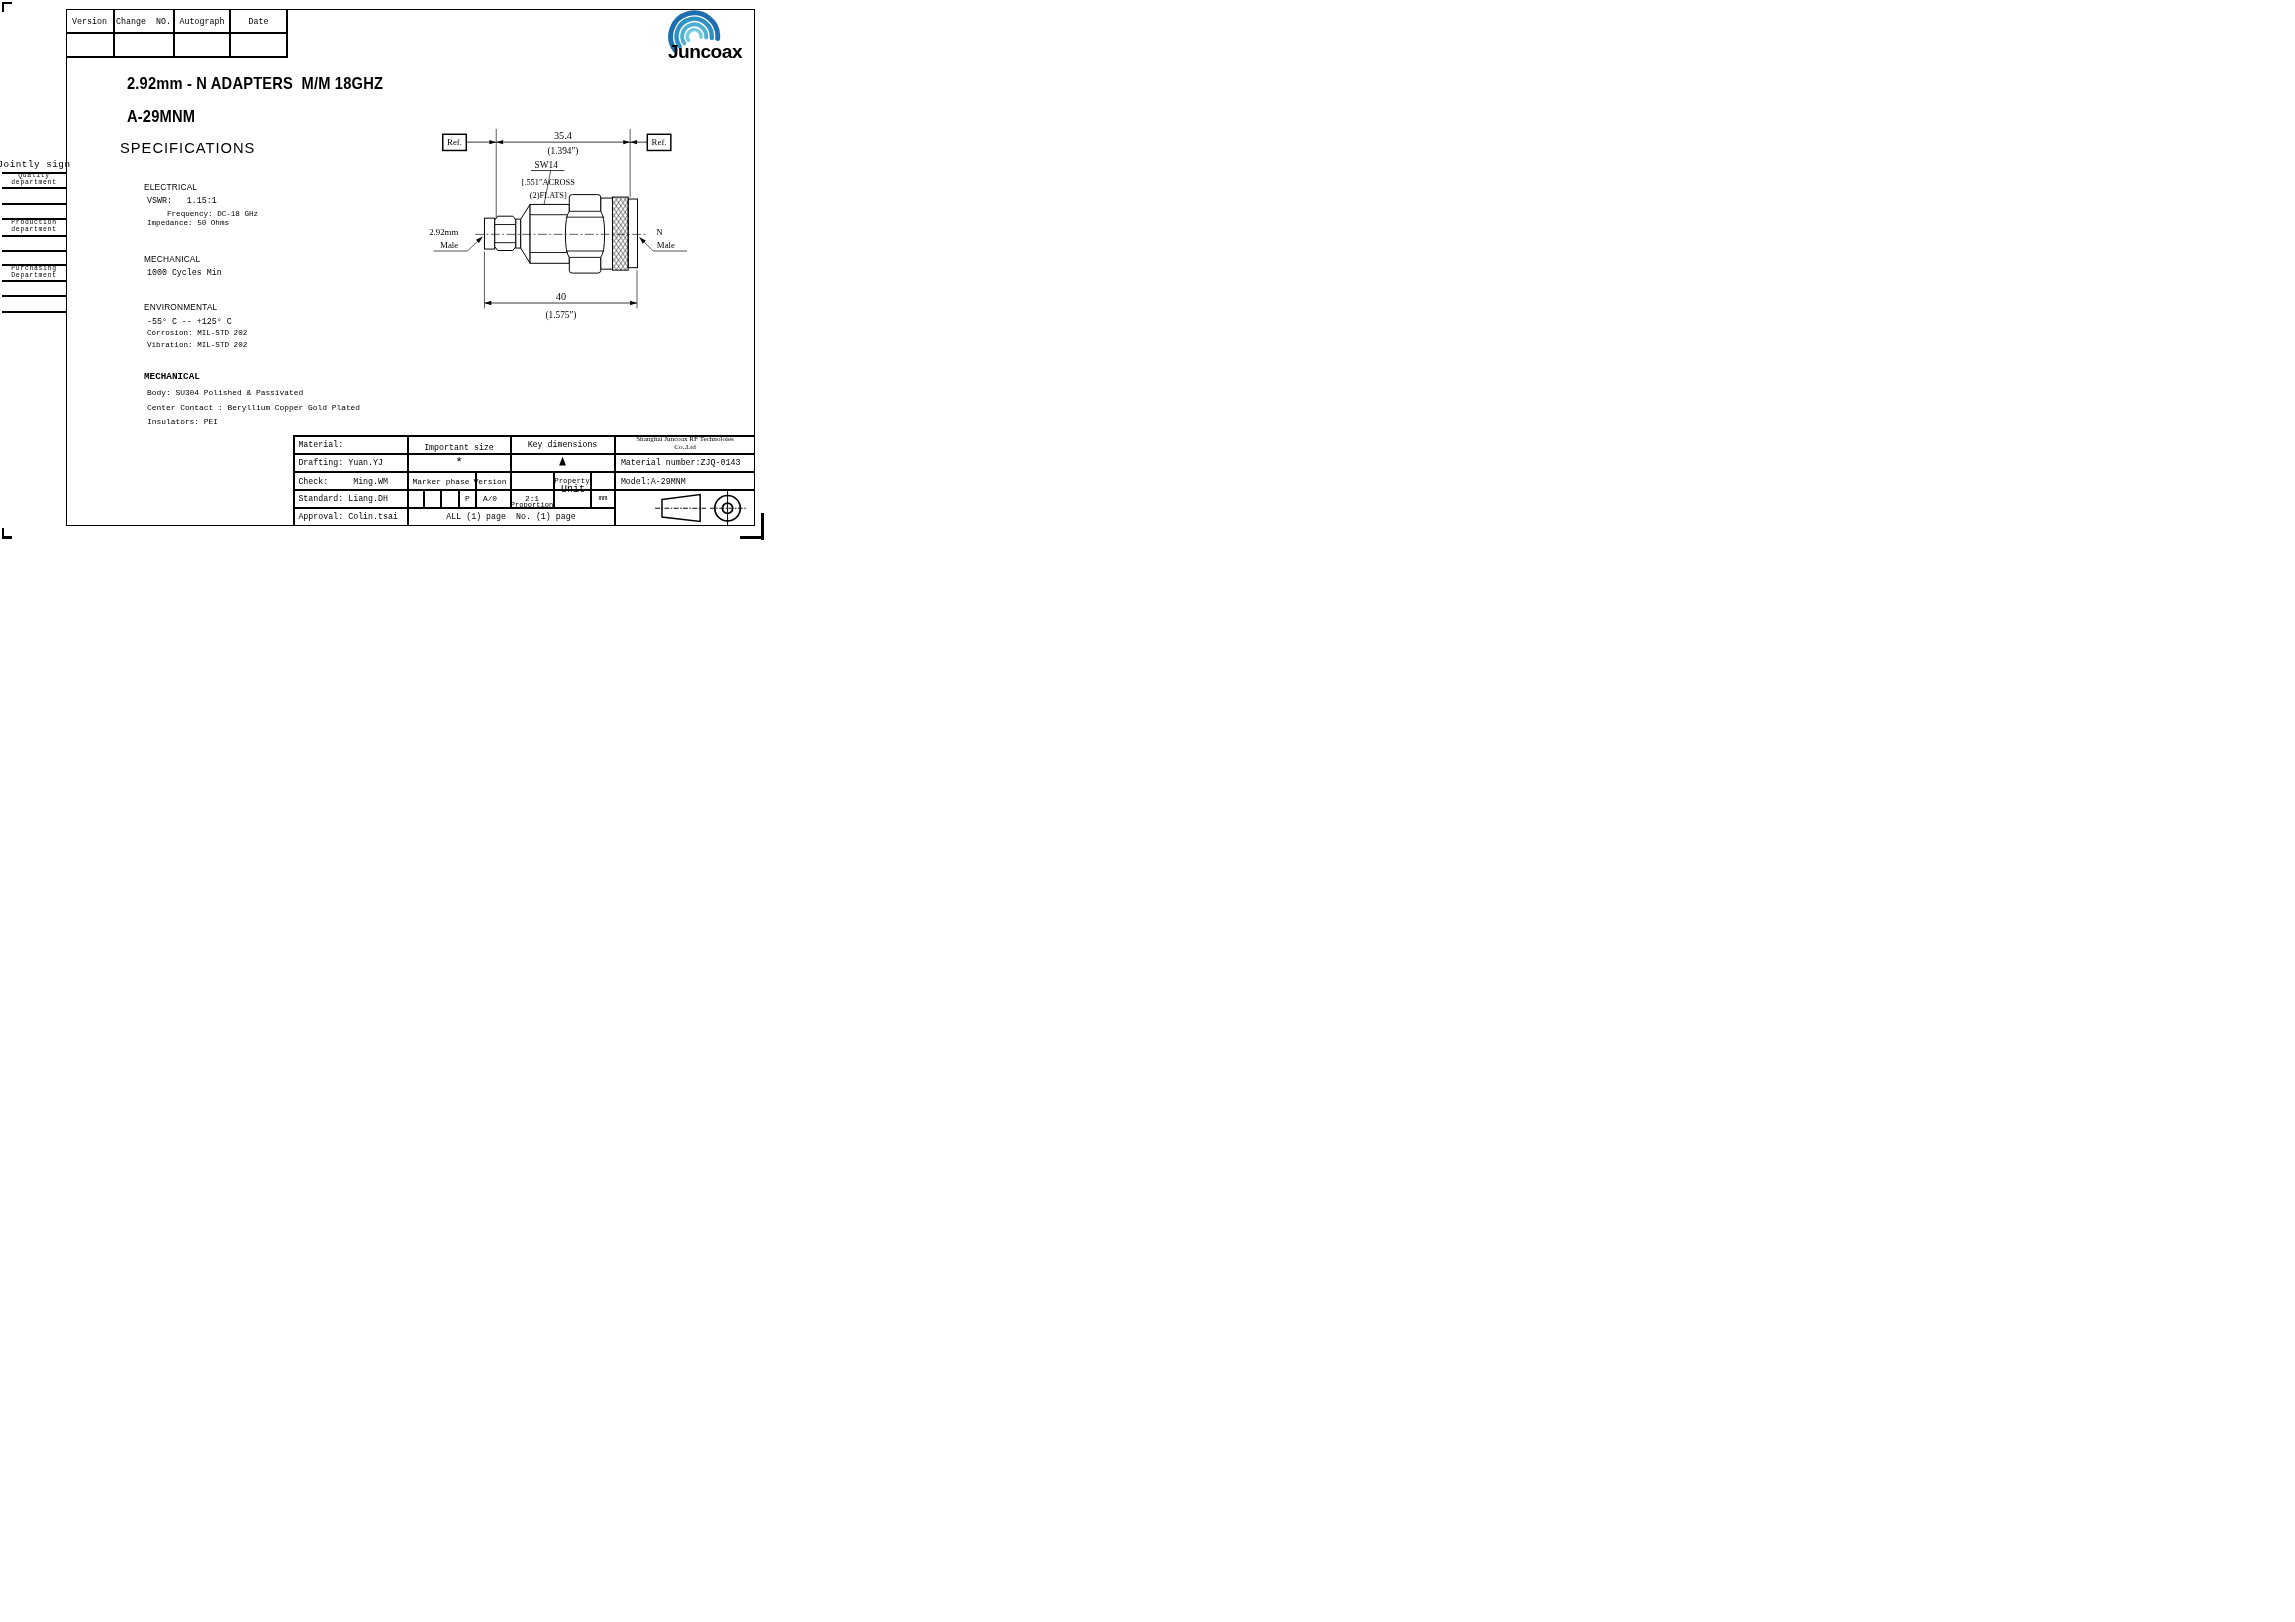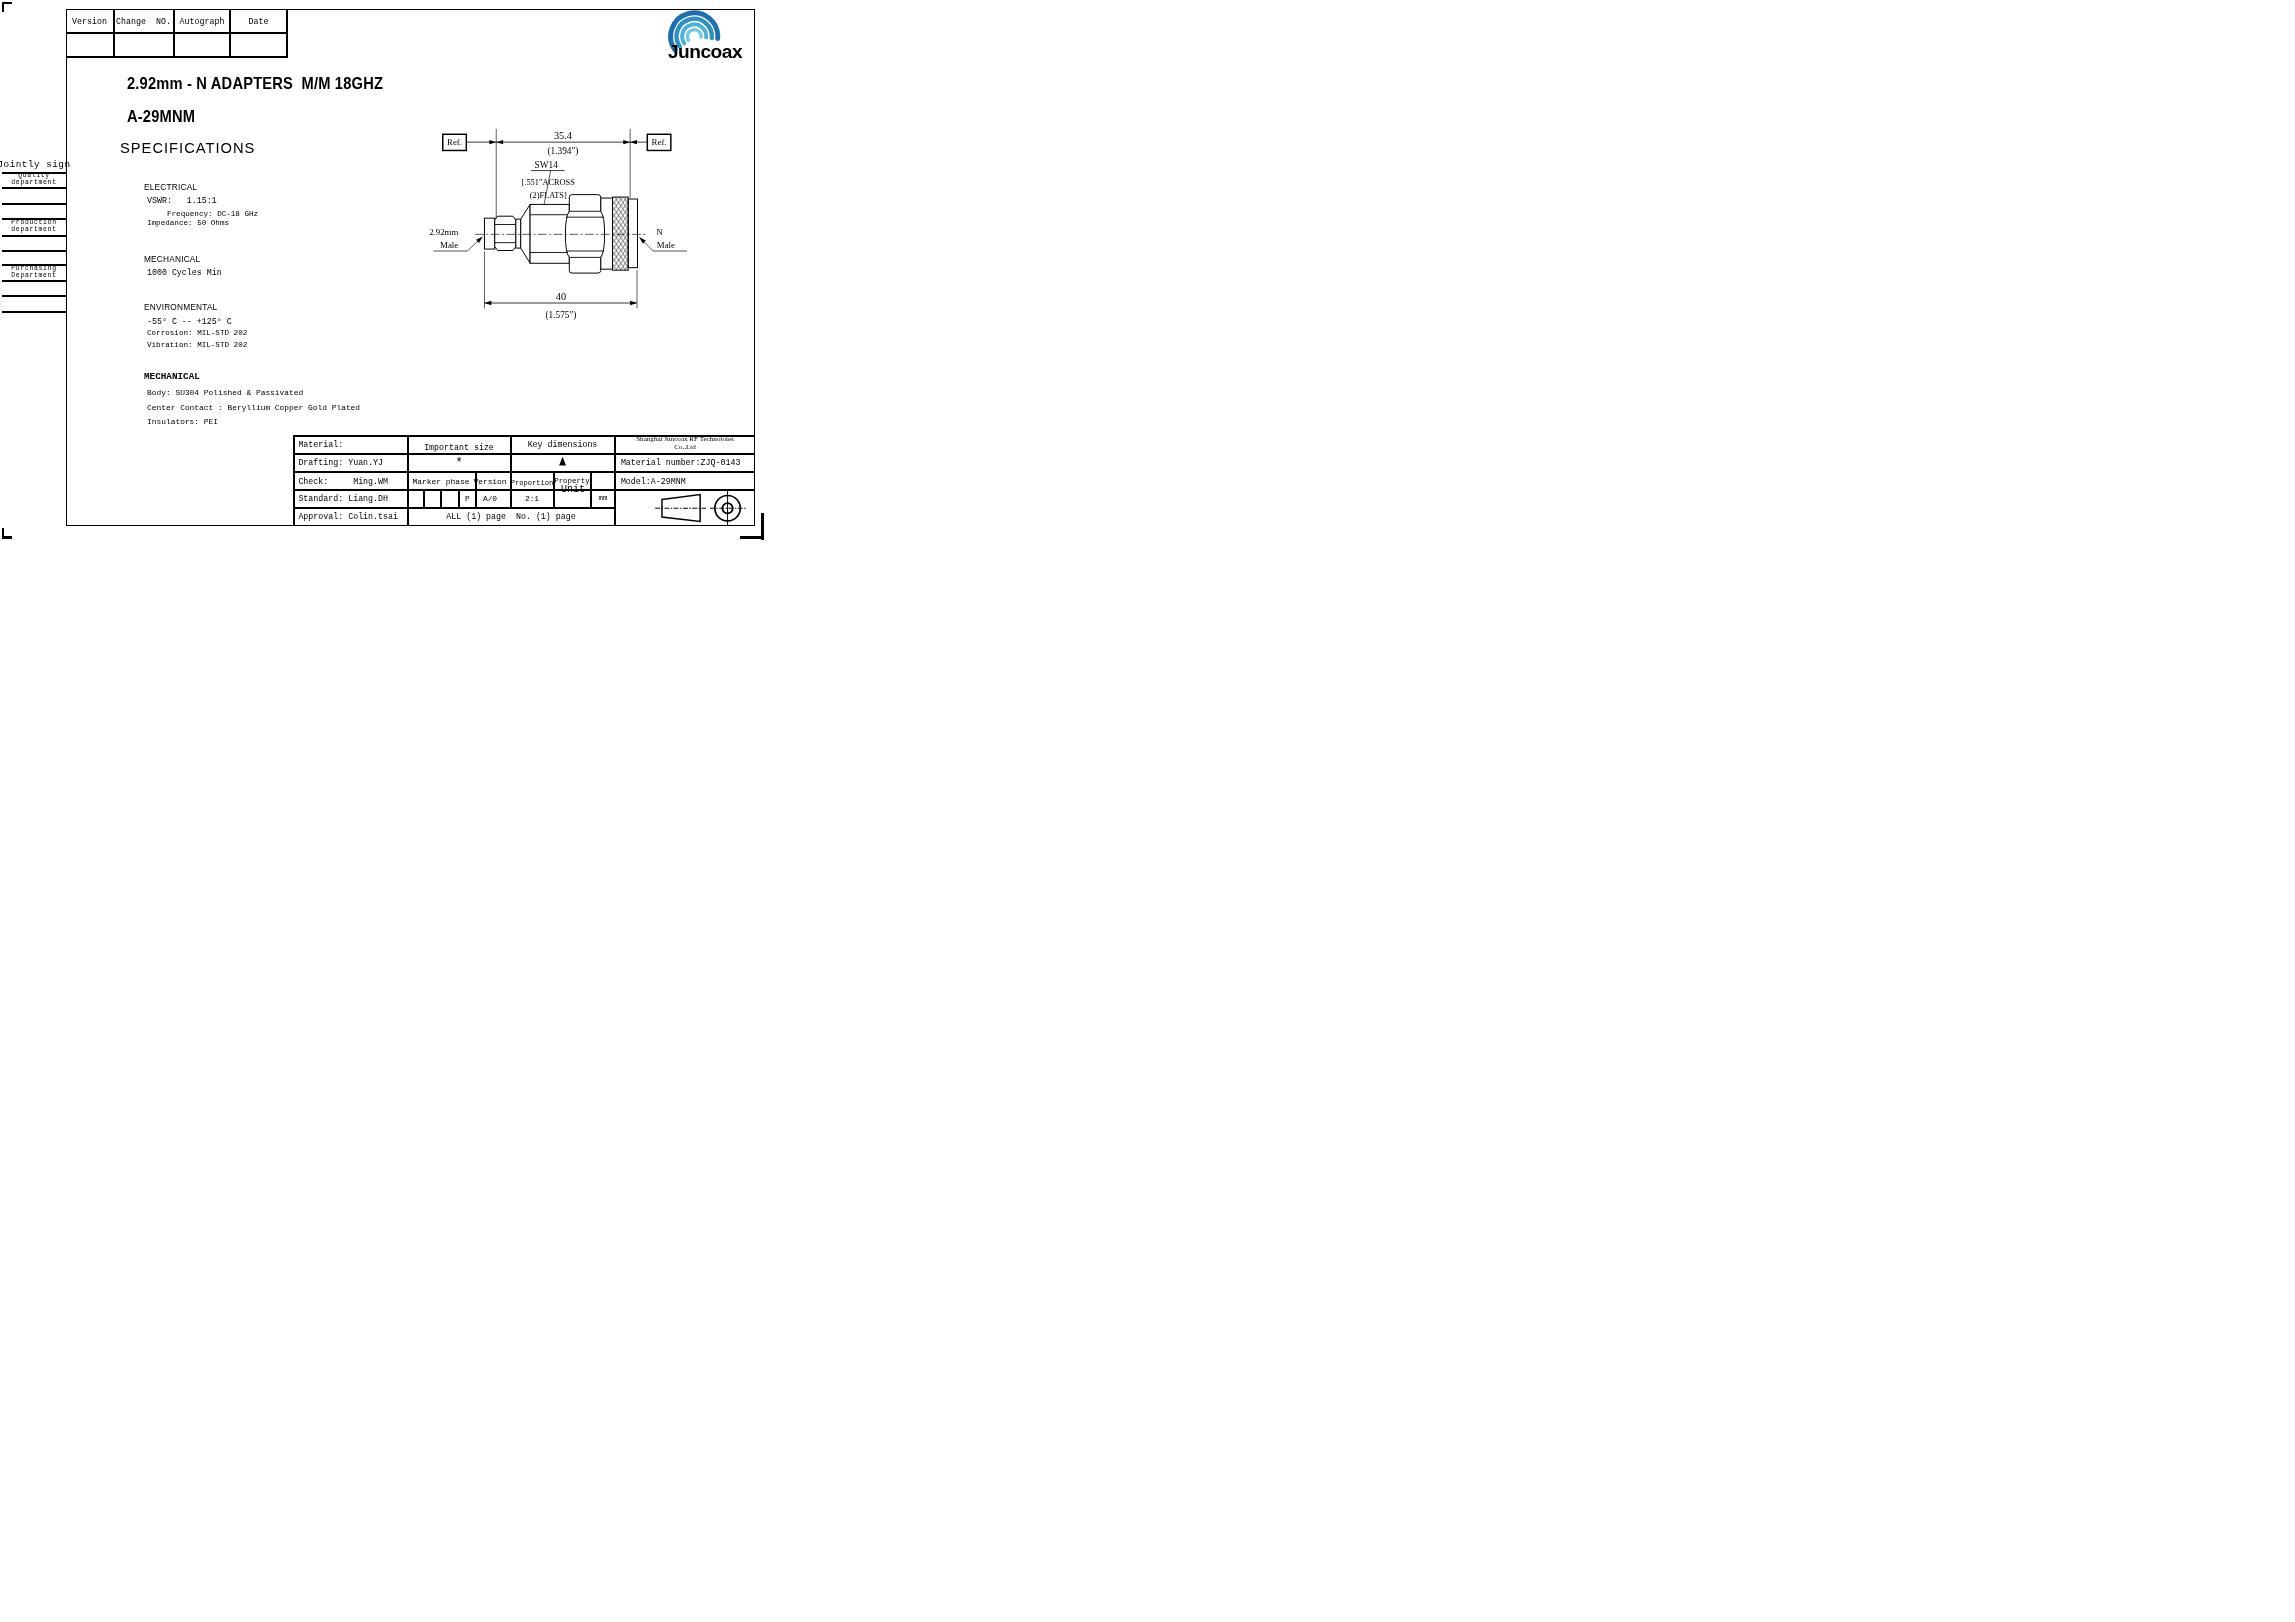--- a/index.html
+++ b/index.html
@@ -190,21 +190,21 @@
   <div class="cellL mono" style="left:294px;top:436px;width:112px;height:16.7px;font-size:8.3px;">Material:</div>
   <div class="cellL mono" style="left:294px;top:454px;width:112px;height:16.7px;font-size:8.3px;">Drafting: Yuan.YJ</div>
   <div class="cellL mono" style="left:294px;top:473px;width:112px;height:16px;font-size:8.3px;border-radius:7px;">Check:     Ming.WM</div>
   <div class="cellL mono" style="left:294px;top:490px;width:112px;height:16.7px;font-size:8.3px;">Standard: Liang.DH</div>
   <div class="cellL mono" style="left:294px;top:508px;width:112px;height:16.7px;font-size:8.3px;">Approval: Colin.tsai</div>
 
   <div class="cell mono" style="left:408px;top:436px;width:102px;height:23px;font-size:8.3px;">Important size</div>
   <div class="cell mono" style="left:408px;top:454px;width:102px;height:16.7px;font-size:12.8px;">*</div>
   <div class="cell mono" style="left:408px;top:473px;width:66px;height:16px;font-size:7.9px;">Marker phase</div>
   <div class="cell mono" style="left:476px;top:473px;width:28px;height:16px;font-size:7.9px;">Version</div>
-  <div class="cell mono" style="left:511px;top:475px;width:42px;height:16px;font-size:7.1px;">Proportion</div>
+  <div class="cell mono" style="left:511px;top:497px;width:42px;height:16px;font-size:7.1px;">Proportion</div>
   <div class="cell mono" style="left:554px;top:473px;width:36px;height:16px;font-size:7.4px;">Property</div>
   <div class="cell mono" style="left:562px;top:473px;width:22px;height:32px;font-size:10px;">Unit</div>
   <div class="cell mono" style="left:460px;top:490px;width:14.7px;height:16.7px;font-size:7.9px;">P</div>
   <div class="cell mono" style="left:476px;top:490px;width:28px;height:16.7px;font-size:7.9px;">A/0</div>
   <div class="cell mono" style="left:511px;top:490px;width:42px;height:16.7px;font-size:7.9px;">2:1</div>
   <div class="cell mono" style="left:554px;top:490px;width:36px;height:16.7px;font-size:7.9px;"></div>
   <div class="cell mono" style="left:592px;top:490px;width:22px;height:16.7px;font-size:7.4px;">mm</div>
   <div class="cell mono" style="left:408px;top:508px;width:206px;height:16.7px;font-size:8.3px;">ALL (1) page  No. (1) page</div>
 
   <div class="cell mono" style="left:511px;top:436px;width:103px;height:16.7px;font-size:8.3px;">Key dimensions</div>

